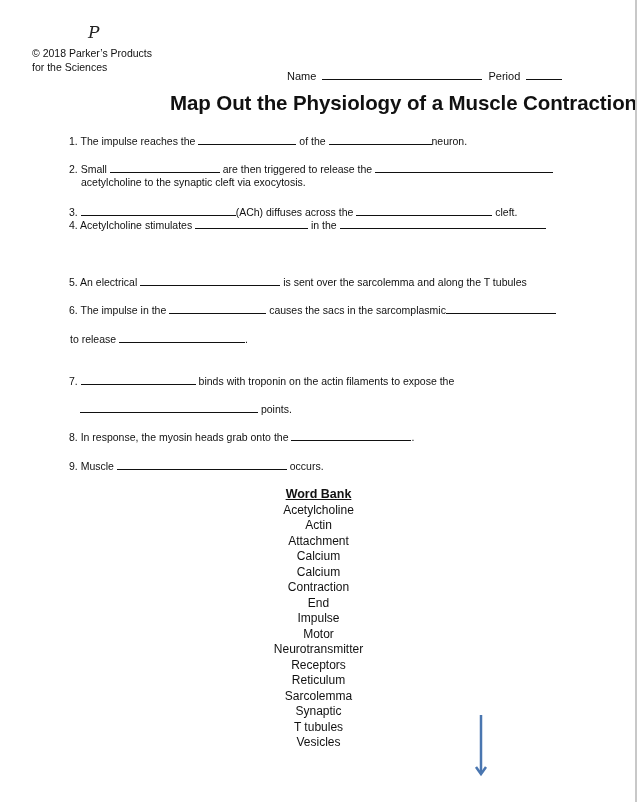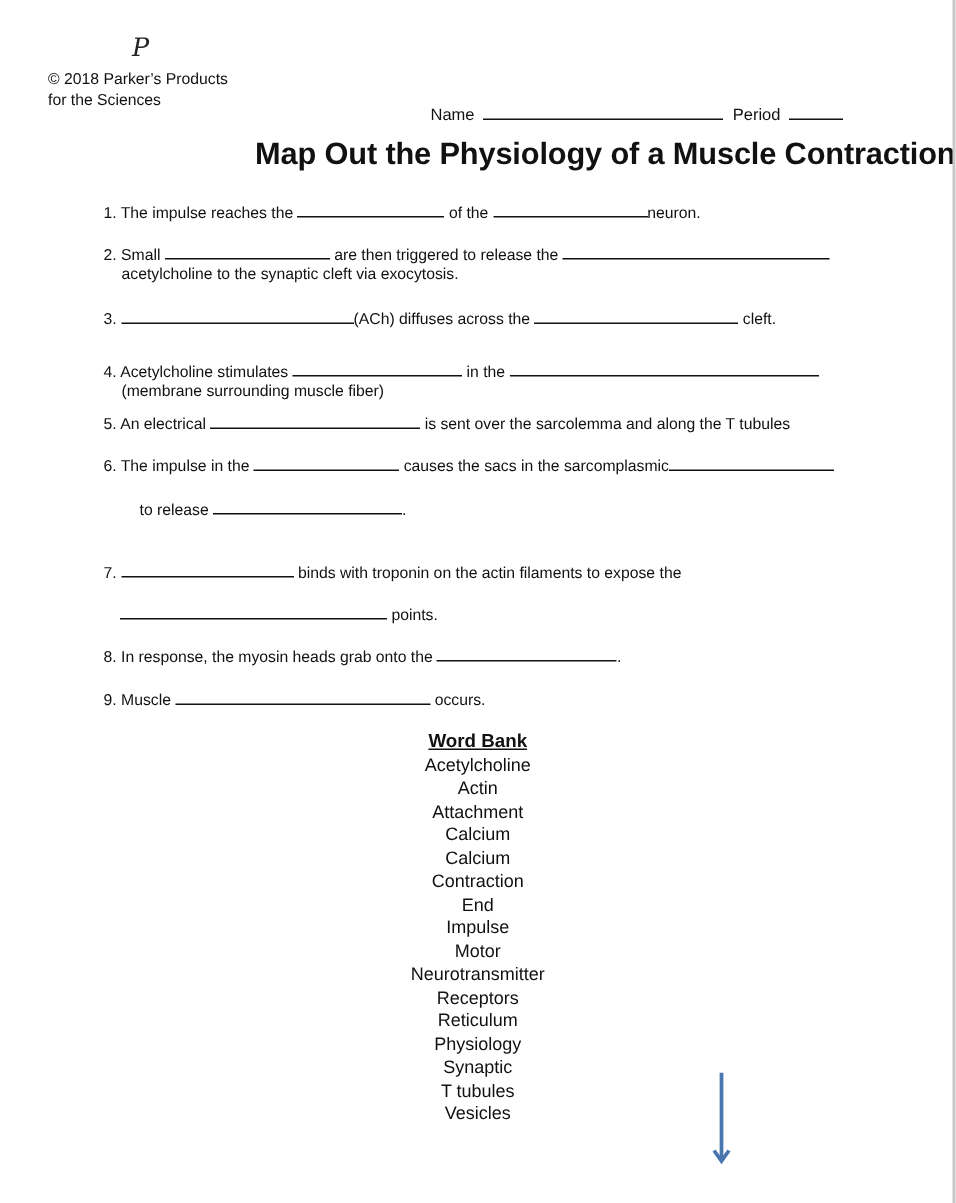--- a/index.html
+++ b/index.html
@@ -52,40 +52,39 @@
   <span class="sub">acetylcholine to the synaptic cleft via exocytosis.</span>
 </div>
 
 <div class="q" style="top:204px">
   <span>3.</span>
   <span class="blank" style="width:155px"></span><span>(ACh) diffuses across the</span>
   <span class="blank" style="width:136px"></span>
   <span>cleft.</span>
 </div>
 
-<div class="q" style="top:239px">
+<div class="q" style="top:217px">
   <span>4. Acetylcholine stimulates</span>
   <span class="blank" style="width:113px"></span>
   <span>in the</span>
   <span class="blank" style="width:206px"></span>
-  <span class="sub">(membrane surrounding muscle fiber)</span>
 </div>
 
 <div class="q" style="top:274px">
   <span>5. An electrical</span>
   <span class="blank" style="width:140px"></span>
   <span>is sent over the sarcolemma and along the T tubules</span>
 </div>
 
 <div class="q" style="top:302px">
   <span>6. The impulse in the</span>
   <span class="blank" style="width:97px"></span>
   <span>causes the sacs in the sarcomplasmic</span><span class="blank" style="width:110px"></span>
 </div>
-<div class="q" style="top:331px; left:93px">
+<div class="q" style="top:331px; left:70px">
   <span>to release</span>
   <span class="blank" style="width:126px"></span><span>.</span>
 </div>
 
 <div class="q" style="top:373px">
   <span>7.</span>
   <span class="blank" style="width:115px"></span>
   <span>binds with troponin on the actin filaments to expose the</span>
 </div>
 <div class="q" style="top:401px; left:80px">
@@ -111,21 +110,21 @@
   <div>Attachment</div>
   <div>Calcium</div>
   <div>Calcium</div>
   <div>Contraction</div>
   <div>End</div>
   <div>Impulse</div>
   <div>Motor</div>
   <div>Neurotransmitter</div>
   <div>Receptors</div>
   <div>Reticulum</div>
-  <div>Physiology</div>
+  <div>Sarcolemma</div>
   <div>Synaptic</div>
   <div>T tubules</div>
   <div>Vesicles</div>
 </div>
 
 <svg class="arrow" viewBox="0 0 14 62">
   <line x1="7" y1="0" x2="7" y2="58" stroke="#4a76b0" stroke-width="2.5"></line>
   <polyline points="2,52 7,59 12,52" fill="none" stroke="#4a76b0" stroke-width="2.5"></polyline>
 </svg>
 

